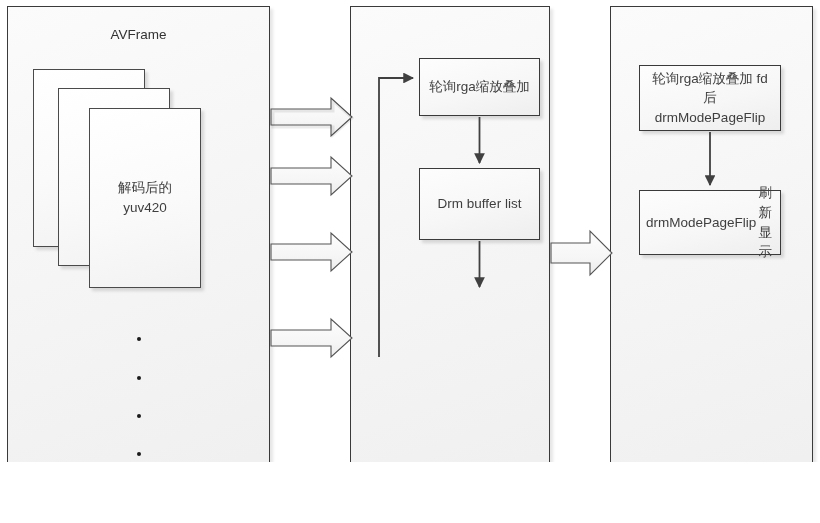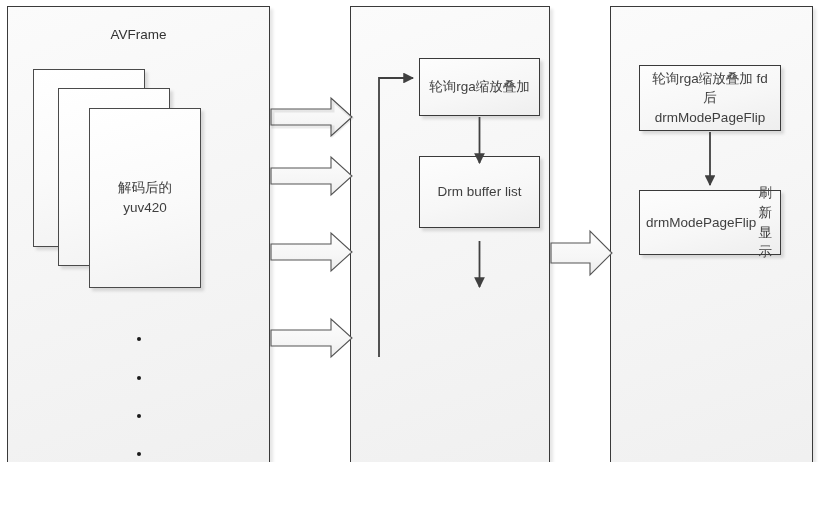--- a/index.html
+++ b/index.html
@@ -101,21 +101,21 @@
   <div class="dot" style="left:137px; top:414px;"></div>
   <div class="dot" style="left:137px; top:452px;"></div>
   <div class="dot" style="left:137px; top:490px;"></div>
 
   <div class="container-box" style="left:350px; top:6px; width:200px; height:500px;"></div>
 
   <div class="proc-box" style="left:419px; top:58px; width:121px; height:58px;">
     <span>轮询rga缩放叠加</span>
   </div>
 
-  <div class="proc-box" style="left:419px; top:156px; width:121px; height:72px;">
+  <div class="proc-box" style="left:419px; top:168px; width:121px; height:72px;">
     <span>Drm buffer list</span>
   </div>
 
 
   <div class="container-box" style="left:610px; top:6px; width:203px; height:500px;"></div>
 
   <div class="proc-box" style="left:639px; top:65px; width:142px; height:66px; flex-direction:column;">
     <span>轮询rga缩放叠加 fd 后</span>
     <span>drmModePageFlip</span>
   </div>

